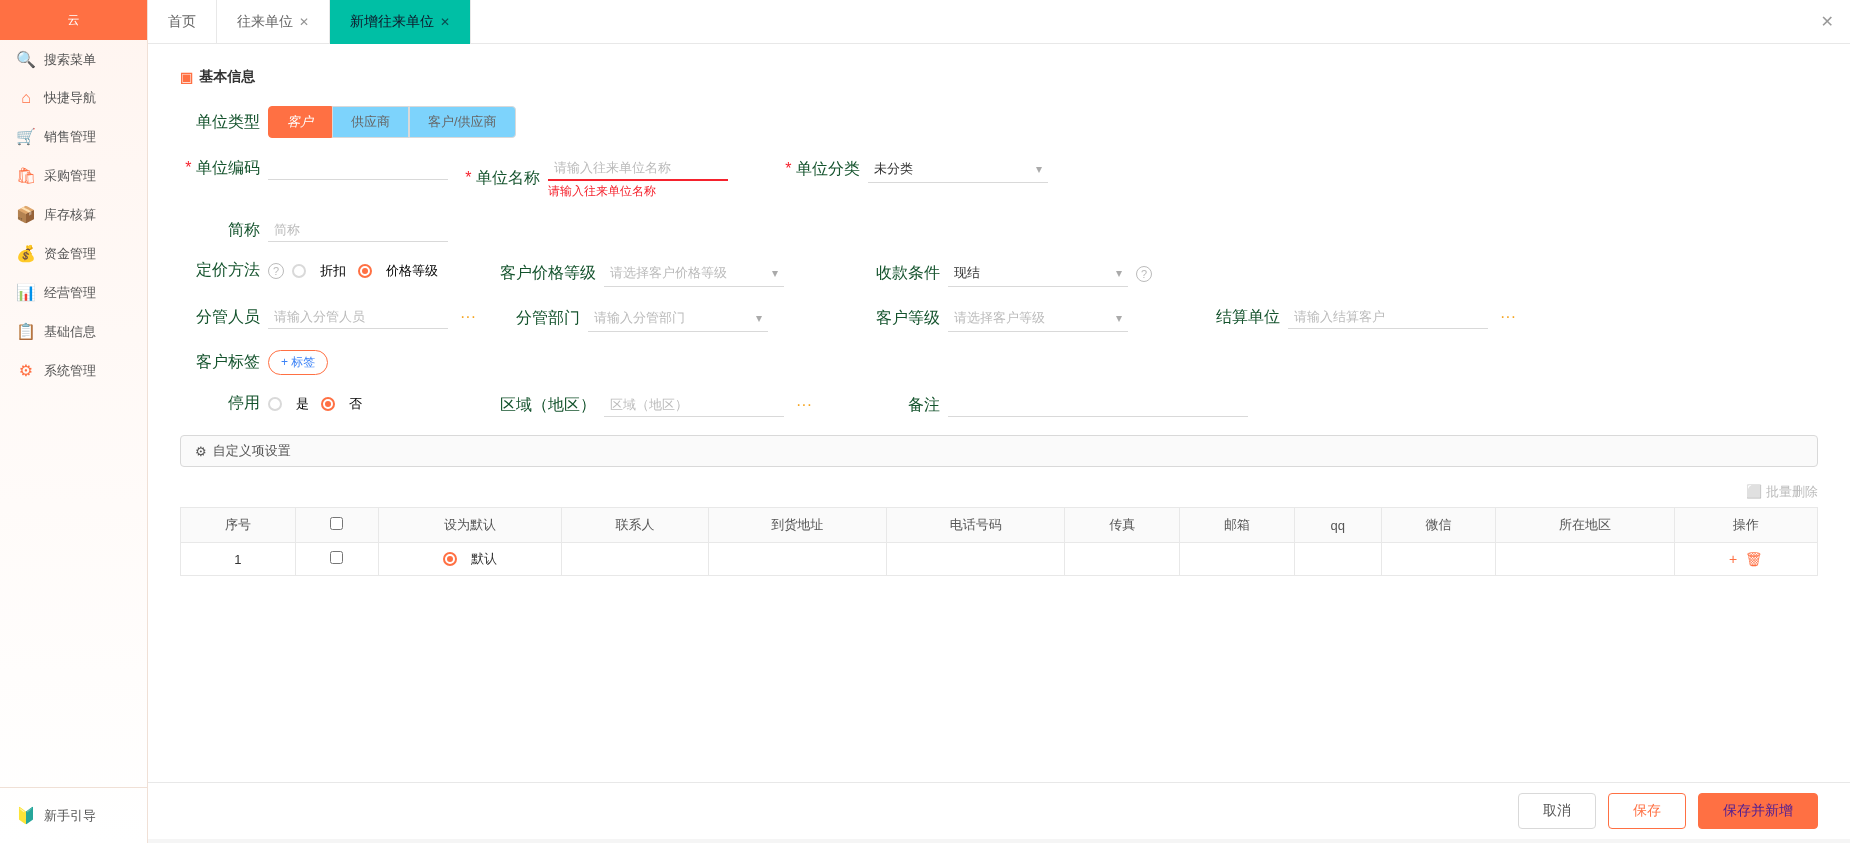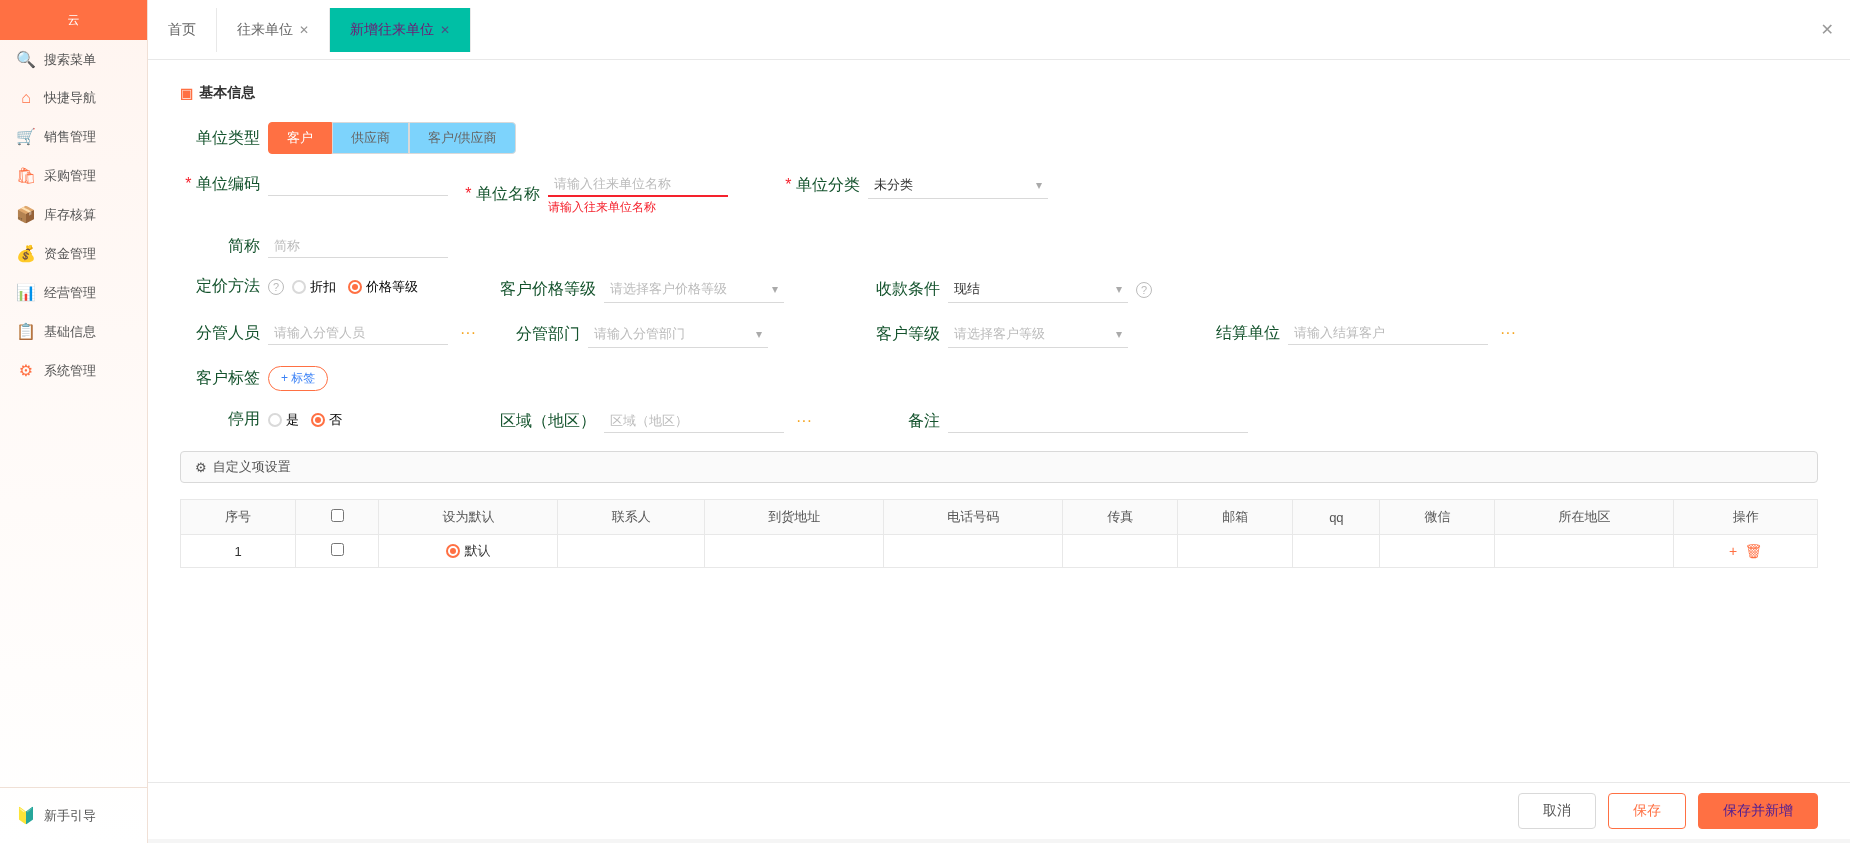--- a/index.html
+++ b/index.html
@@ -47,39 +47,39 @@
       flex-direction: column;
       overflow: hidden;
     }
 
     
     .tab-bar {
       background: #fff;
       border-bottom: 1px solid #e8e8e8;
       display: flex;
       align-items: center;
-      height: 60px;
+      height: 44px;
       padding: 0 0;
       flex-shrink: 0;
     }
     .tab {
       height: 44px;
       display: flex;
       align-items: center;
       padding: 0 20px;
       cursor: pointer;
       font-size: 14px;
       color: #666;
       border-right: 1px solid #e8e8e8;
       gap: 6px;
       white-space: nowrap;
     }
     .tab.active {
       background: #00bfa5;
-      color: #701a75;
+      color: #0f172a;
     }
     .tab .close-icon { font-size: 12px; opacity: 0.7; }
     .tab-close-btn {
       margin-left: auto;
       padding: 0 16px;
       font-size: 16px;
       color: #999;
       cursor: pointer;
     }
 
@@ -173,26 +173,26 @@
       background: #7dd3fc;
       cursor: pointer;
       font-size: 13px;
       color: #666;
     }
     .type-btn.active {
       background: #ff7043;
       border-color: #ff7043;
       color: white;
     }
-    .type-btn:first-child { border-radius: 4px 0 0 4px; }
+    .type-btn:first-child { border-radius: 4px 0 0 4px; font-style: italic; }
     .type-btn:last-child { border-radius: 0 4px 4px 0; }
 
     
     .radio-group { display: flex; align-items: center; gap: 12px; }
-    .radio-item { display: flex; align-items: center; gap: 4px; cursor: pointer; }
+    .radio-item { display: flex; align-items: center; gap: 14px; cursor: pointer; }
     .radio-circle {
       width: 14px; height: 14px;
       border-radius: 50%;
       border: 2px solid #d9d9d9;
       display: flex; align-items: center; justify-content: center;
     }
     .radio-circle.checked { border-color: #ff7043; }
     .radio-circle.checked::after {
       content: '';
       width: 6px; height: 6px;
@@ -508,20 +508,24 @@
         <input class="form-input" style="width: 300px;">
       </div>
     </div>
 
 
     <div class="custom-settings-btn">
       <span>⚙</span>
       <span>自定义项设置</span>
     </div>
 
+    <div class="batch-delete">
+      <span>⬜</span>
+      <span>批量删除</span>
+    </div>
 
     <table class="data-table">
       <thead>
         <tr>
           <th>序号</th>
           <th><input type="checkbox" style=""></th>
           <th>设为默认</th>
           <th>联系人</th>
           <th>到货地址</th>
           <th>电话号码</th>

